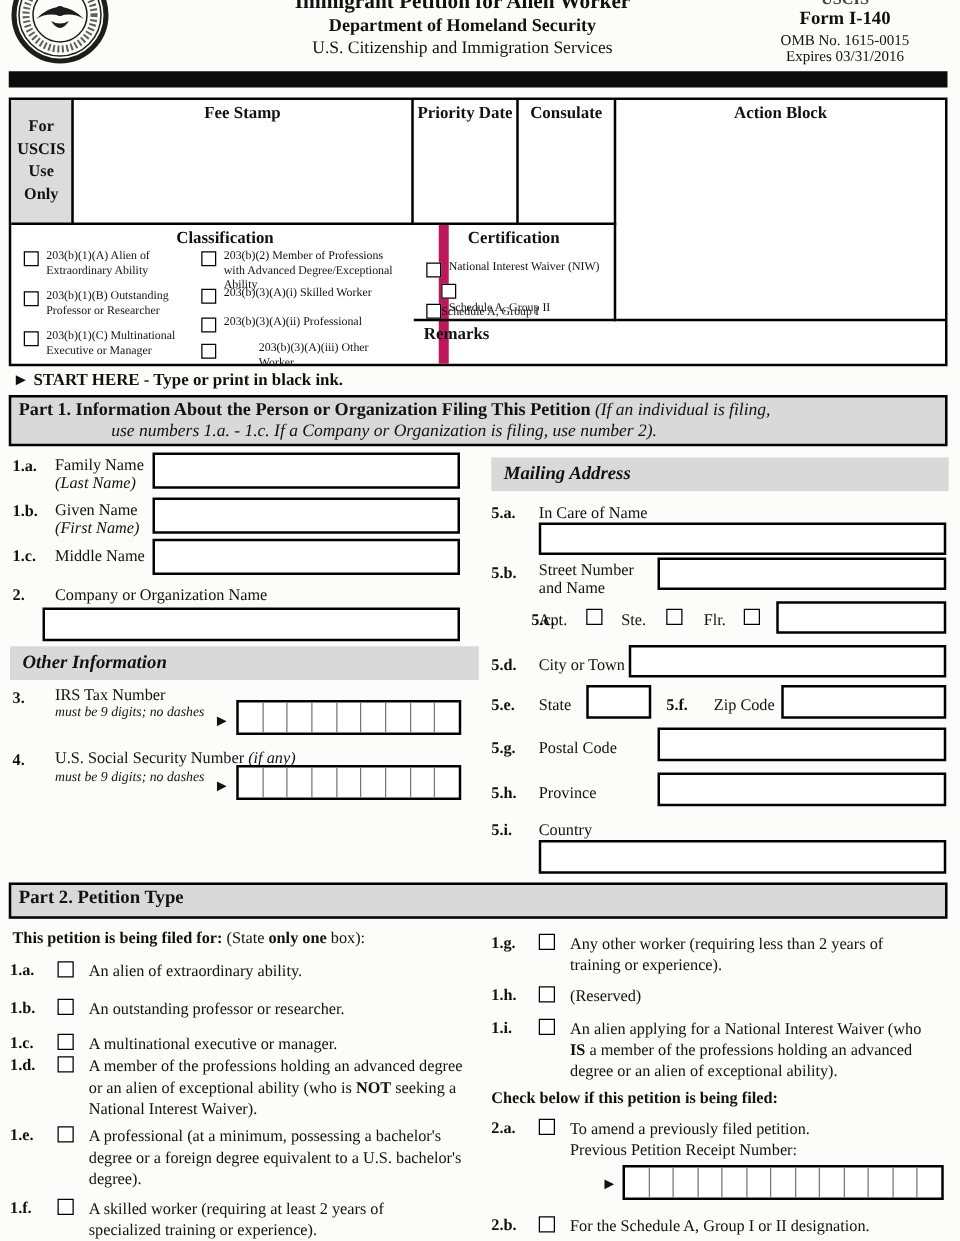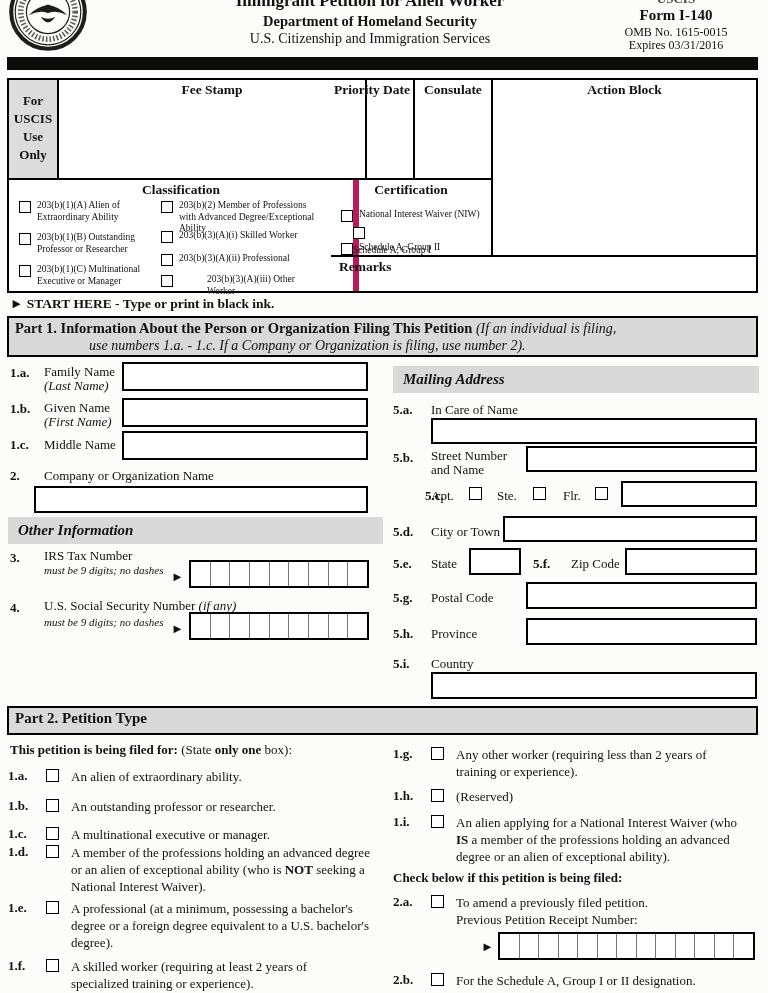--- a/index.html
+++ b/index.html
@@ -16,25 +16,25 @@
   .t-form{position:absolute;left:0;top:7px;width:160px;font-size:15px;font-weight:bold;}
   .t-omb{position:absolute;left:0;top:25px;width:160px;font-size:12px;}
   .t-exp{position:absolute;left:0;top:38px;width:160px;font-size:12px;}
   .black-bar{position:absolute;left:7px;top:57px;width:751px;height:13px;background:#0c0c0c;}
   
   .admin{position:absolute;left:7px;top:78px;width:751px;height:215px;border:2px solid #000;box-sizing:border-box;background:#fff;}
   .acell{position:absolute;box-sizing:border-box;}
   .acell .hd{display:block;text-align:center;font-weight:bold;font-size:13.5px;padding-top:2px;}
   .gray-cell{left:0;top:0;width:50px;height:100px;border-right:2px solid #000;border-bottom:2px solid #000;background:#dcdcdc;
              text-align:center;font-weight:bold;font-size:13px;line-height:18px;padding-top:12px;}
-  .fee-cell{left:50px;top:0;width:308px;height:100px;border-right:2px solid #000;border-bottom:2px solid #000;}
+  .fee-cell{left:50px;top:0;width:272px;height:100px;border-right:2px solid #000;border-bottom:2px solid #000;}
   .pd-cell{left:322px;top:0;width:84px;height:100px;border-right:2px solid #000;border-bottom:2px solid #000;}
   .con-cell{left:406px;top:0;width:78px;height:100px;border-right:2px solid #000;border-bottom:2px solid #000;}
   .act-cell{left:484px;top:0;width:263px;height:177px;border-bottom:2px solid #000;}
-  .cls-cell{left:0;top:100px;width:350px;height:111px;border-right:6px solid #be185d;}
+  .cls-cell{left:0;top:100px;width:350px;height:111px;border-right:8px solid #be185d;}
   .cert-cell{left:322px;top:100px;width:162px;height:77px;border-right:2px solid #000;border-bottom:2px solid #000;}
   .rem-cell{left:322px;top:177px;width:461px;height:34px;}
   .rem-cell .hd{text-align:left;padding-left:8px;font-size:13.5px;}
   .ckrow{position:absolute;display:flex;gap:6px;align-items:flex-start;}
   .cbx{flex:0 0 auto;width:10px;height:10px;border:1.6px solid #000;background:#fff;box-sizing:content-box;margin-top:1px;}
   .ck-txt{font-size:9.5px;line-height:11.5px;}
   
   .num{position:absolute;font-weight:bold;font-size:13px;}
   .lbl{position:absolute;font-size:13px;}
   .sub{position:absolute;font-size:13px;font-style:italic;}

